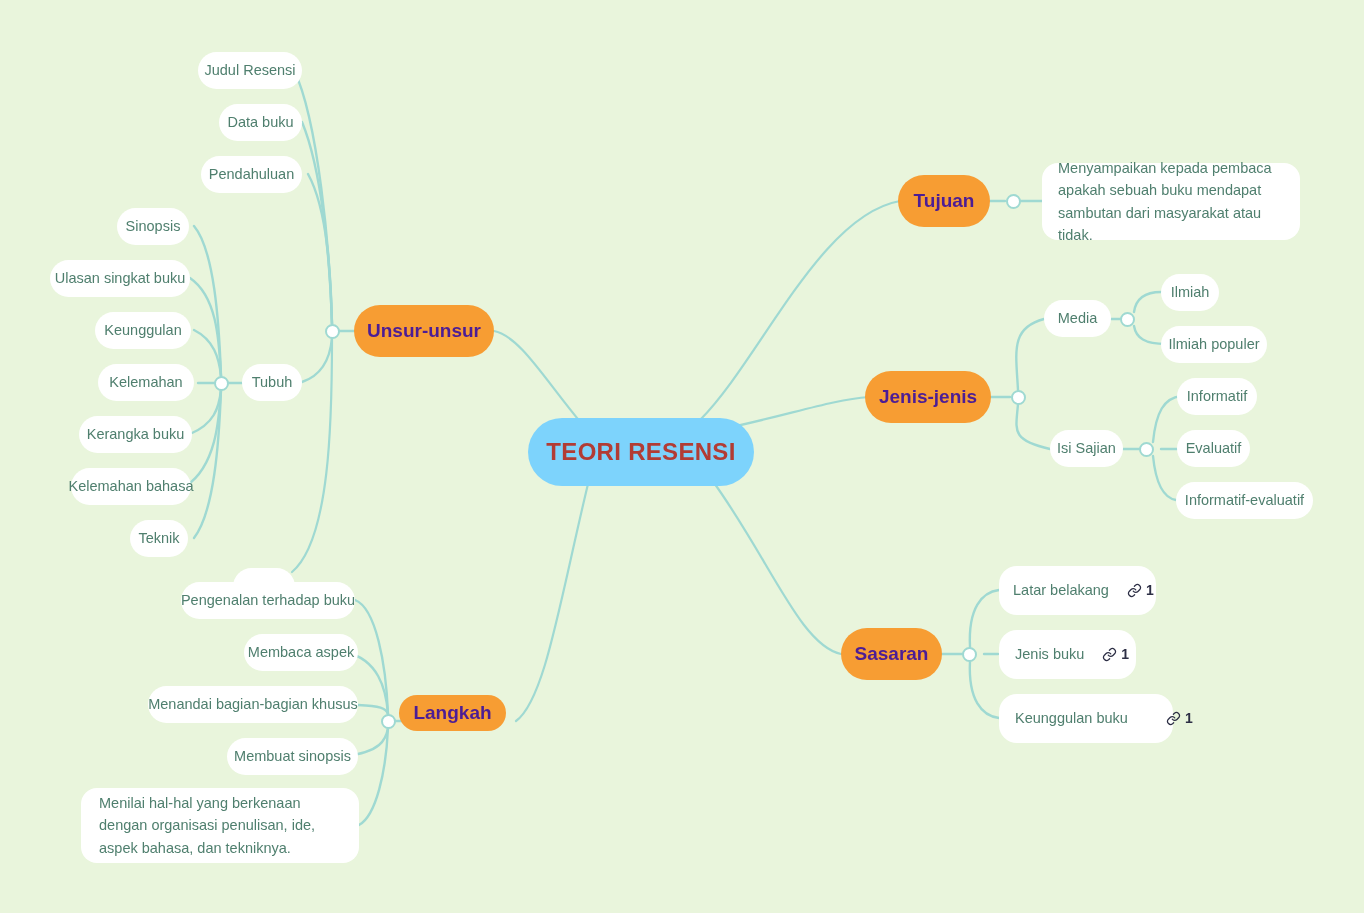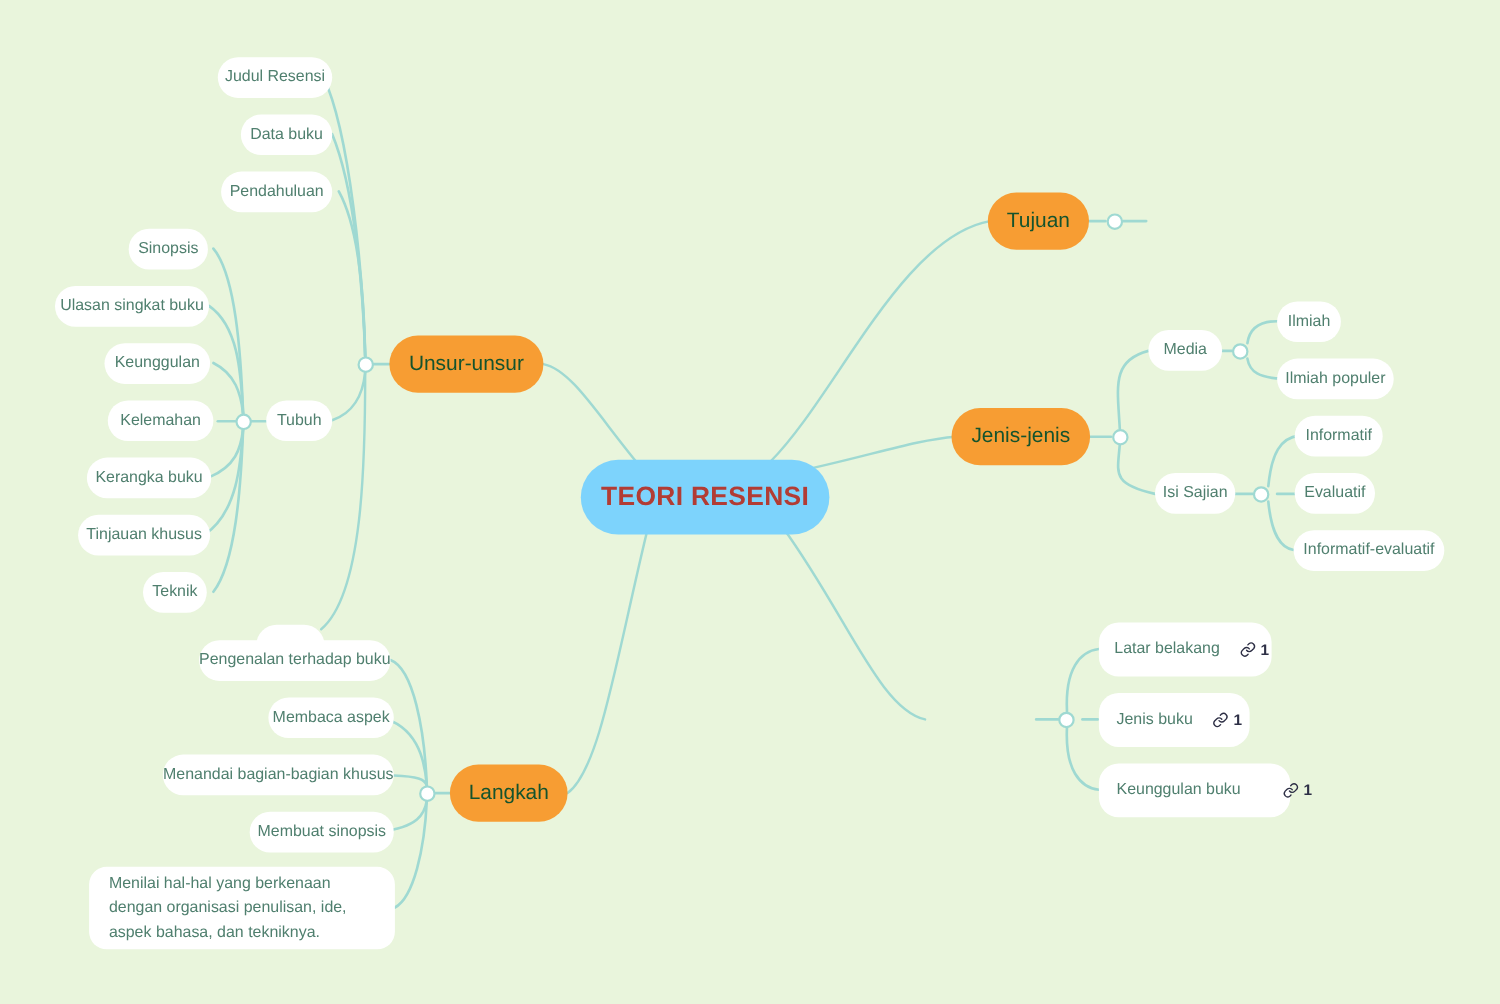--- a/index.html
+++ b/index.html
@@ -49,23 +49,23 @@
   .node.root {
     background: #7dd3fc;
     color: #b23c34;
     font-size: 24px;
     font-weight: bold;
     letter-spacing: 0.3px;
     z-index: 5;
   }
   .node.branch {
     background: #f79d33;
-    color: #14532d;
+    color: #4c1d95;
     font-size: 19px;
-    font-weight: normal;
+    font-weight: bold;
     z-index: 4;
   }
   .node .lbl { display: inline-block; }
   .linkwrap {
     display: inline-flex;
     align-items: center;
     gap: 4px;
     margin-left: 18px;
     color: #2d2f45;
     font-size: 14px;
@@ -177,34 +177,37 @@
   <div class="node" style="left:95px; top:312px; width:96px; height:37px;">
     <span class="lbl">Keunggulan</span>
   </div>
   <div class="node" style="left:98px; top:364px; width:96px; height:37px;">
     <span class="lbl">Kelemahan</span>
   </div>
   <div class="node" style="left:79px; top:416px; width:113px; height:37px;">
     <span class="lbl">Kerangka buku</span>
   </div>
   <div class="node" style="left:71px; top:468px; width:120px; height:37px;">
-    <span class="lbl">Tinjauan khusus</span>
+    <span class="lbl">Kelemahan bahasa</span>
   </div>
   <div class="node" style="left:130px; top:520px; width:58px; height:37px;">
     <span class="lbl">Teknik</span>
   </div>
 
   <div class="node" style="left:233px; top:568px; width:62px; height:37px; z-index:2;">
     <span class="lbl"></span>
   </div>
 
   <div class="node branch" style="left:898px; top:175px; width:92px; height:52px;">
     <span class="lbl">Tujuan</span>
   </div>
   <div class="conn" style="left:1006px; top:194px;"></div>
+  <div class="node multiline" style="left:1042px; top:163px; width:258px; height:77px;">
+    <span class="lbl">Menyampaikan kepada pembaca apakah sebuah buku mendapat sambutan dari masyarakat atau tidak.</span>
+  </div>
 
   <div class="node branch" style="left:865px; top:371px; width:126px; height:52px;">
     <span class="lbl">Jenis-jenis</span>
   </div>
   <div class="conn" style="left:1011px; top:390px;"></div>
 
   <div class="node" style="left:1044px; top:300px; width:67px; height:37px;">
     <span class="lbl">Media</span>
   </div>
   <div class="conn" style="left:1120px; top:312px;"></div>
@@ -222,20 +225,23 @@
   <div class="node" style="left:1177px; top:378px; width:80px; height:37px;">
     <span class="lbl">Informatif</span>
   </div>
   <div class="node" style="left:1177px; top:430px; width:73px; height:37px;">
     <span class="lbl">Evaluatif</span>
   </div>
   <div class="node" style="left:1176px; top:482px; width:137px; height:37px;">
     <span class="lbl">Informatif-evaluatif</span>
   </div>
 
+  <div class="node branch" style="left:841px; top:628px; width:101px; height:52px;">
+    <span class="lbl">Sasaran</span>
+  </div>
   <div class="conn" style="left:962px; top:647px;"></div>
 
   <div class="node" style="left:999px; top:566px; width:157px; height:49px; justify-content:flex-start; border-radius:18px;padding-left:14px;">
     <span class="lbl">Latar belakang</span>
     <span class="linkwrap">
       <svg width="15" height="15" viewBox="0 0 24 24" fill="none" stroke="#2d2f45" stroke-width="2" stroke-linecap="round">
         <path d="M10 13a5 5 0 0 0 7.5.5l3-3a5 5 0 0 0-7-7l-1.7 1.7"></path>
         <path d="M14 11a5 5 0 0 0-7.5-.5l-3 3a5 5 0 0 0 7 7l1.7-1.7"></path>
       </svg>
       <span>1</span>
@@ -257,21 +263,21 @@
     <span class="lbl">Keunggulan buku</span>
     <span class="linkwrap">
       <svg width="15" height="15" viewBox="0 0 24 24" fill="none" stroke="#2d2f45" stroke-width="2" stroke-linecap="round">
         <path d="M10 13a5 5 0 0 0 7.5.5l3-3a5 5 0 0 0-7-7l-1.7 1.7"></path>
         <path d="M14 11a5 5 0 0 0-7.5-.5l-3 3a5 5 0 0 0 7 7l1.7-1.7"></path>
       </svg>
       <span>1</span>
     </span>
   </div>
 
-  <div class="node branch" style="left:409px; top:695px; width:107px; height:52px;">
+  <div class="node branch" style="left:399px; top:695px; width:107px; height:36px;">
     <span class="lbl">Langkah</span>
   </div>
   <div class="conn" style="left:381px; top:714px;"></div>
 
   <div class="node" style="left:181px; top:582px; width:174px; height:37px;">
     <span class="lbl">Pengenalan terhadap buku</span>
   </div>
   <div class="node" style="left:244px; top:634px; width:114px; height:37px;">
     <span class="lbl">Membaca aspek</span>
   </div>

